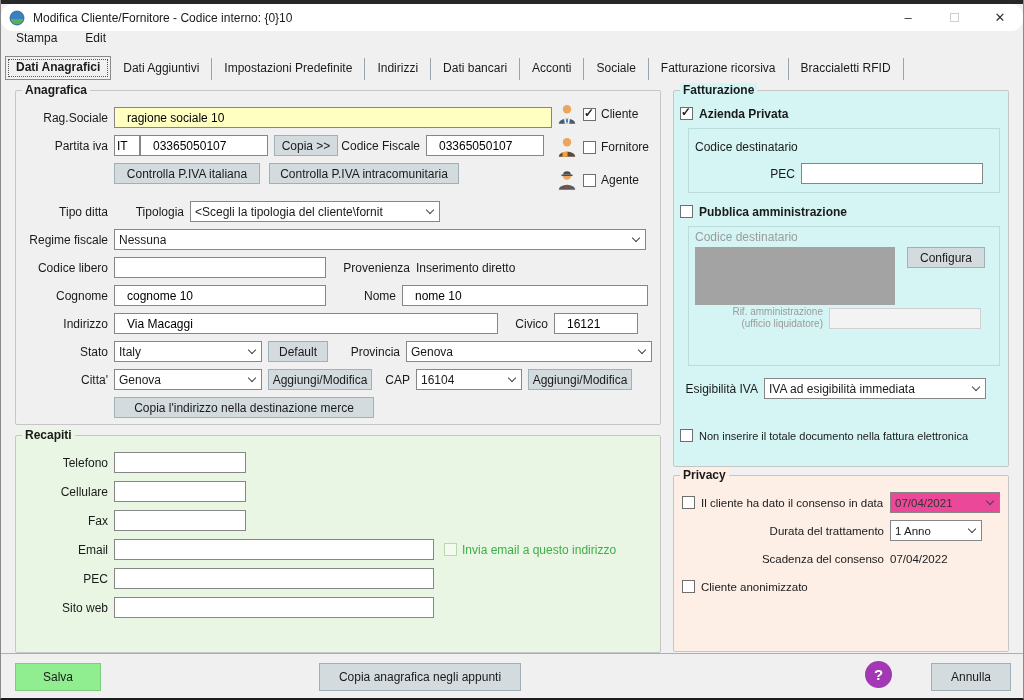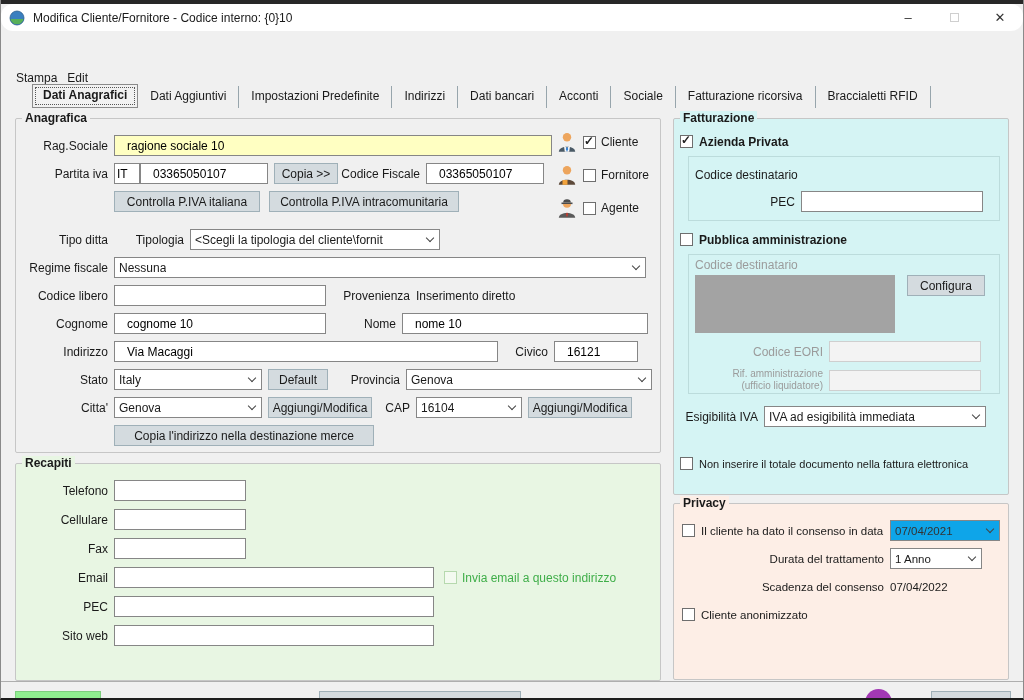--- a/index.html
+++ b/index.html
@@ -10,24 +10,24 @@
   .topstrip { height:4px; background:#272727; }
 
   
   .titlebar { height:27px; background:#ffffff; display:flex; align-items:center; padding-left:8px;border-radius:12px; }
   .title-text { margin-left:8px; font-size:12px; }
   .win-controls { margin-left:auto; display:flex; height:27px; }
   .wc { width:46px; height:27px; display:flex; align-items:center; justify-content:center; font-size:13px; color:#333; }
   .maxbox { width:9px; height:9px; border:1px solid #cfcfcf; display:inline-block; }
 
   
-  .menubar { height:26px; display:flex; align-items:flex-end; padding-left:15px; gap:10px; background:#f0f0f0;margin-top:28px; }
-
-  
-  .tabstrip { height:23px; display:flex; align-items:flex-end; padding-left:31px; }
+  .menubar { height:26px; display:flex; align-items:flex-start; padding-left:15px; gap:28px; background:#f0f0f0; }
+
+  
+  .tabstrip { height:23px; display:flex; align-items:flex-end; padding-left:4px; }
   .tab { padding:3px 12px 4px 12px; border-right:1px solid #97a5ac; white-space:nowrap; line-height:15px; }
   .tab.active { font-weight:bold; border:1px solid #8a8a8a; outline:1px dotted #555; outline-offset:-4px; background:#f1f1f1; padding:3px 10px 4px 10px; }
 
   
   .content { display:flex; padding:10px 8px 0 14px; gap:12px; height:573px; }
   .col-left  { width:646px; }
   .col-right { width:336px; }
 
   .group { position:relative; border:1px solid #c6c6c6; border-radius:2px; }
   .gtitle { position:absolute; top:-8px; left:6px; padding:0 3px; font-weight:bold; line-height:14px; }
@@ -67,21 +67,21 @@
   .subpanel { border:1px solid #bcdcdc; margin:4px 2px 8px 8px; padding:7px 6px 6px 6px; }
   .bold { font-weight:bold; }
   .dis-lbl { color:#9b9b9b; }
   .graybox { background:#a3a3a3; width:200px; height:58px; }
   .rif-lbl { text-align:right; margin-right:6px; line-height:12px; }
 
   
   #privacy { height:177px; background:#fdeee6; padding:16px 8px 0 8px; }
   #privacy .gtitle { background:#fdeee6; }
   #privacy .row { font-size:11.5px; }
-  .combo.dis { background:#0ea5e9; color:#333;text-align:right; }
+  .combo.dis { background:#ec4899; color:#333;text-align:right; }
 
   
   .footer { height:48px; border-top:1px solid #aeaeae; position:relative; background:#f0f0f0; }
   .btn-salva   { position:absolute; left:14px;  top:9px; width:86px;  height:28px; background:#90ee90; border:1px solid #7dcf7d; }
   .btn-copia   { position:absolute; left:318px; top:9px; width:202px; height:28px; }
   .btn-annulla { position:absolute; right:12px; top:9px; width:80px; height:28px; }
   .help { position:absolute; right:131px; top:7px; width:27px; height:27px; border-radius:50%;
           background:#a238b4; color:#fff; font-weight:bold; display:flex; align-items:center;
           justify-content:center; font-size:15px; }
 </style>
@@ -313,24 +313,20 @@
           <span class="cb"></span>
           <span class="bold" style="margin-left:6px">Pubblica amministrazione</span>
         </div>
 
         <div class="subpanel" style="height:140px; padding-top:3px">
           <div class="dis-lbl" style="margin-bottom:3px">Codice destinatario</div>
           <div style="display:flex; align-items:flex-start">
             <div class="graybox"></div>
             <button class="btn" style="width:78px; margin-left:12px">Configura</button>
           </div>
-          <div class="row" style="margin-top:8px; margin-bottom:5px">
-            <span class="lbl dis-lbl" style="width:128px">Codice EORI</span>
-            <input class="tb dis" style="width: 152px;" value="">
-          </div>
           <div class="row" style="height:26px; margin-bottom:0">
             <span class="rif-lbl dis-lbl" style="width:128px; flex-shrink:0; font-size:10px">
               <span>Rif. amministrazione</span><br>
               <span>(ufficio liquidatore)</span>
             </span>
             <input class="tb dis" style="width: 152px;" value="">
           </div>
         </div>
 
         <div class="row" style="margin-top:12px">

